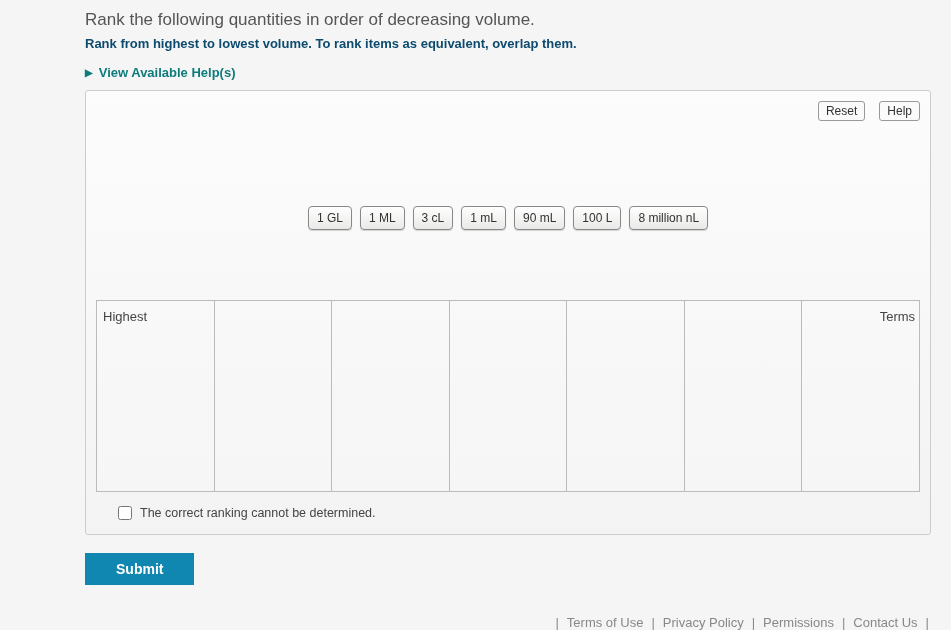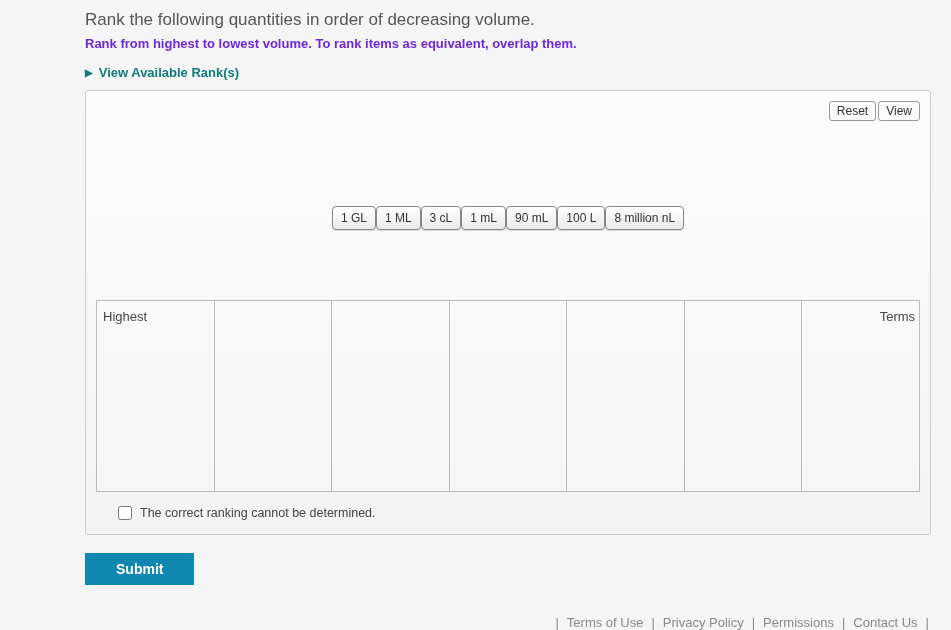--- a/index.html
+++ b/index.html
@@ -19,21 +19,21 @@
       padding-right: 20px;
     }
     .instruction-1 {
       font-size: 17px;
       color: #555;
       margin-bottom: 6px;
     }
     .instruction-2 {
       font-size: 13px;
       font-weight: bold;
-      color: #6d28d9;
+      color: #0c4a6e;
       margin-bottom: 14px;
     }
     .hints-toggle {
       display: flex;
       align-items: center;
       color: #0F7B7B;
       font-size: 13px;
       font-weight: bold;
       cursor: pointer;
       margin-bottom: 10px;
@@ -45,34 +45,35 @@
     .ranking-panel {
       border: 1px solid #ccc;
       background: linear-gradient(#fcfcfc, #f3f3f3);
       border-radius: 3px;
       position: relative;
       padding: 10px 10px 14px 10px;
     }
     .panel-buttons {
       display: flex;
       justify-content: flex-end;
-      gap: 2px;
+      gap: 14px;
     }
     .small-btn {
       border: 1px solid #999;
       background: #fafafa;
       border-radius: 3px;
       padding: 2px 7px;
       font-size: 12px;
       color: #333;
       cursor: pointer;
     }
     .items-pool {
       display: flex;
       justify-content: center;
+      gap: 8px;
       margin-top: 85px;
       margin-bottom: 70px;
     }
     .drag-item {
       border: 1px solid #888;
       border-radius: 4px;
       background: linear-gradient(#ffffff, #e9e9e7);
       padding: 4px 8px;
       font-size: 12px;
       color: #333;
@@ -155,27 +156,27 @@
   </style>
 </head>
 <body>
 
 <div class="content">
   <div class="instruction-1">Rank the following quantities in order of decreasing volume.</div>
   <div class="instruction-2">Rank from highest to lowest volume. To rank items as equivalent, overlap them.</div>
 
   <div class="hints-toggle">
     <span class="tri">▶</span>
-    <span>View Available Rank(s)</span>
+    <span>View Available Help(s)</span>
   </div>
 
   <div class="ranking-panel">
     <div class="panel-buttons">
       <button class="small-btn">Reset</button>
-      <button class="small-btn">View</button>
+      <button class="small-btn">Help</button>
     </div>
 
     <div class="items-pool">
       <div class="drag-item">1 GL</div>
       <div class="drag-item">1 ML</div>
       <div class="drag-item">3 cL</div>
       <div class="drag-item">1 mL</div>
       <div class="drag-item">90 mL</div>
       <div class="drag-item">100 L</div>
       <div class="drag-item">8 million nL</div>

